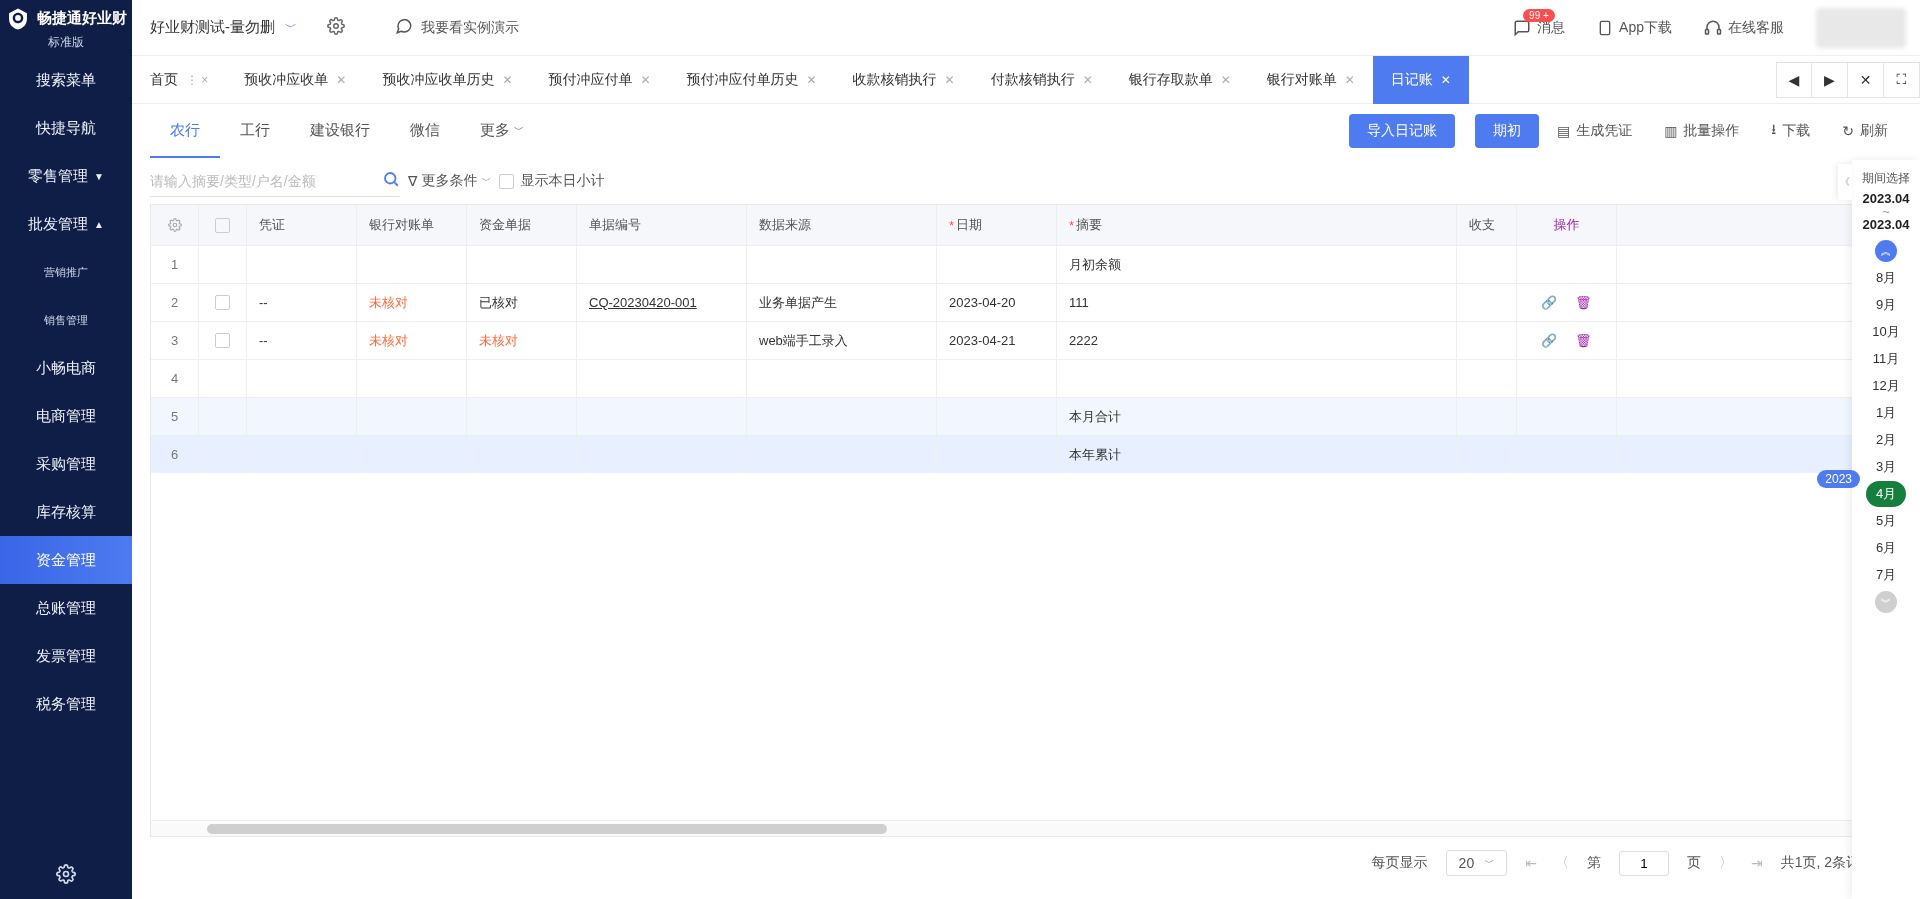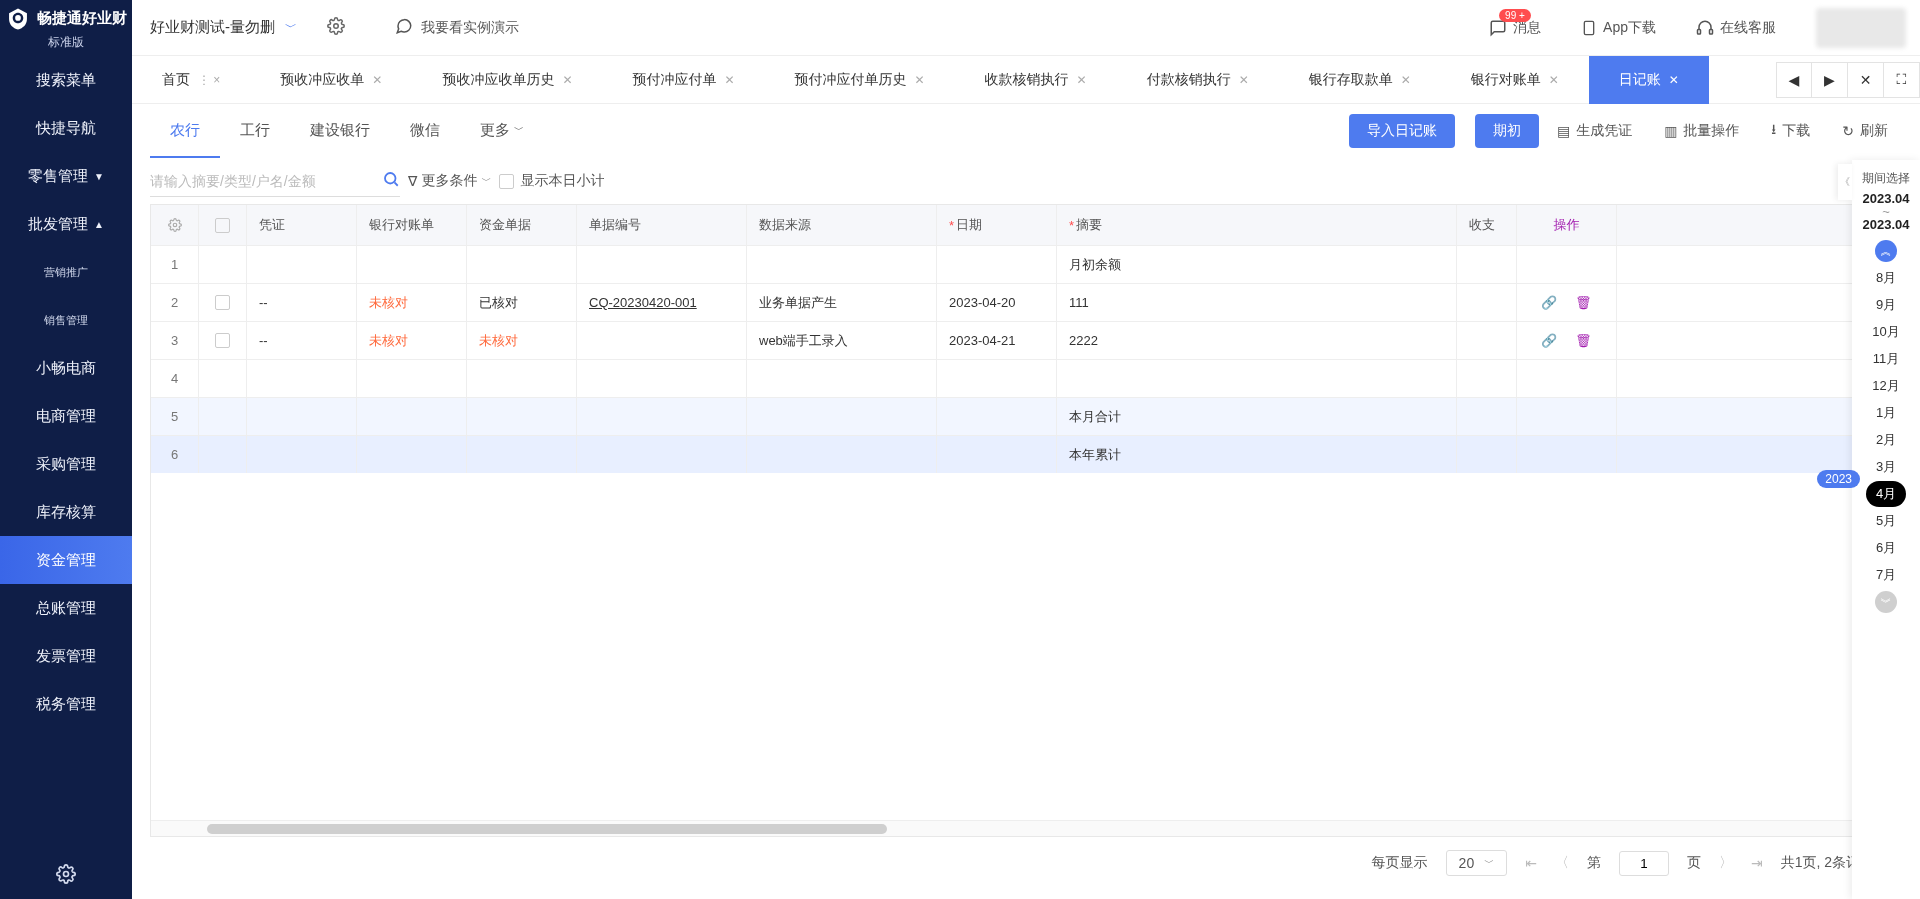--- a/index.html
+++ b/index.html
@@ -12,21 +12,21 @@
 .logo-badge{width:26px;height:26px;display:flex;align-items:center;justify-content:center;}
 .logo-badge svg{width:26px;height:26px;}
 .logo-text{font-weight:700;font-size:15px;color:#fff;}
 .logo-sub{font-size:12px;color:#c8d0e8;margin-top:2px;}
 .company-select{display:flex;align-items:center;gap:10px;margin-left:18px;cursor:pointer;}
 .company-name{font-size:15px;color:#333;}
 .chevron-down{color:#4e7bef;font-size:12px;}
 .gear-btn{margin-left:30px;color:#666;cursor:pointer;font-size:16px;}
 .demo-link{margin-left:50px;display:flex;align-items:center;gap:8px;color:#555;cursor:pointer;font-size:14px;}
 .header-spacer{flex:1;}
-.header-right{display:flex;align-items:center;gap:40px;}
+.header-right{display:flex;align-items:center;gap:32px;}
 .hdr-item{display:flex;align-items:center;gap:6px;color:#555;cursor:pointer;position:relative;font-size:14px;}
 .badge-red{position:absolute;top:-10px;left:10px;background:#ff4d4f;color:#fff;font-size:10px;padding:1px 6px;border-radius:9px;white-space:nowrap;}
 .avatar-area{width:90px;height:40px;background:#e8e8e8;border-radius:4px;filter:blur(2px);}
 
 
 .body{display:flex;flex:1;min-height:0;}
 
 
 .sidebar{width:132px;background:#0f1e47;color:#fff;display:flex;flex-direction:column;position:relative;}
 .side-item{height:48px;display:flex;align-items:center;justify-content:center;gap:6px;font-size:15px;cursor:pointer;color:#eef1fa;}
@@ -34,21 +34,21 @@
 .side-item.active{background:linear-gradient(90deg,#3a66e8,#4e7bef);color:#fff;}
 .side-item .caret{font-size:10px;}
 .side-gear{position:absolute;bottom:10px;left:0;right:0;text-align:center;color:#d3daee;font-size:18px;cursor:pointer;}
 
 
 .main{flex:1;display:flex;flex-direction:column;min-width:0;position:relative;}
 
 
 .tabstrip{display:flex;align-items:center;height:48px;border-bottom:1px solid #eee;}
 .tabs{display:flex;align-items:center;flex:1;overflow:hidden;}
-.tab{display:flex;align-items:center;gap:8px;padding:0 30px;height:48px;font-size:14px;color:#333;cursor:pointer;white-space:nowrap;}
+.tab{display:flex;align-items:center;gap:8px;padding:0 18px;height:48px;font-size:14px;color:#333;cursor:pointer;white-space:nowrap;}
 .tab .x{color:#aaa;font-size:12px;cursor:pointer;}
 .tab.active{background:#4e7bef;color:#fff;}
 .tab.active .x{color:#fff;}
 .tabstrip-ctrls{display:flex;align-items:center;}
 .ts-btn{width:36px;height:36px;display:flex;align-items:center;justify-content:center;border:1px solid #e3e3e3;cursor:pointer;color:#333;font-size:14px;}
 .ts-btn+.ts-btn{border-left:none;}
 
 
 .banktabs{display:flex;align-items:center;height:54px;padding:0 18px;gap:4px;}
 .bank-tab{padding:0 20px;height:54px;display:flex;align-items:center;font-size:15px;color:#555;cursor:pointer;border-bottom:2px solid transparent;}
@@ -104,21 +104,21 @@
 
 .period-panel{position:absolute;right:0;top:104px;bottom:0;width:68px;background:#fff;box-shadow:-2px 0 8px rgba(0,0,0,.08);display:flex;flex-direction:column;align-items:center;padding-top:6px;font-size:13px;z-index:20;}
 .period-handle{position:absolute;left:-14px;top:4px;width:14px;height:36px;background:#fff;box-shadow:-2px 0 6px rgba(0,0,0,.08);display:flex;align-items:center;justify-content:center;color:#999;font-size:10px;cursor:pointer;}
 .period-title{font-size:12px;color:#555;margin:4px 0;}
 .period-val{font-weight:700;color:#222;}
 .period-sep{color:#999;margin:-2px 0;}
 .period-scroll{display:flex;flex-direction:column;align-items:center;gap:2px;margin-top:8px;}
 .p-circle{width:22px;height:22px;border-radius:50%;background:#4e7bef;color:#fff;display:flex;align-items:center;justify-content:center;font-size:11px;cursor:pointer;}
 .p-circle.gray{background:#cfcfcf;}
 .p-month{width:40px;height:26px;display:flex;align-items:center;justify-content:center;border-radius:13px;cursor:pointer;margin:1px 0;}
-.p-month.active{background:#000000;color:#fff;}
+.p-month.active{background:#15803d;color:#fff;}
 .p-year{position:absolute;right:60px;top:310px;background:#4e7bef;color:#fff;font-size:12px;padding:2px 8px;border-radius:10px;}
 
 
 .sidebar-head{height:56px;background:#0f1e47;position:absolute;top:0;left:0;width:132px;display:flex;flex-direction:column;align-items:center;justify-content:center;z-index:30;}
 </style>
 </head>
 <body>
 
 <div class="app">
 

